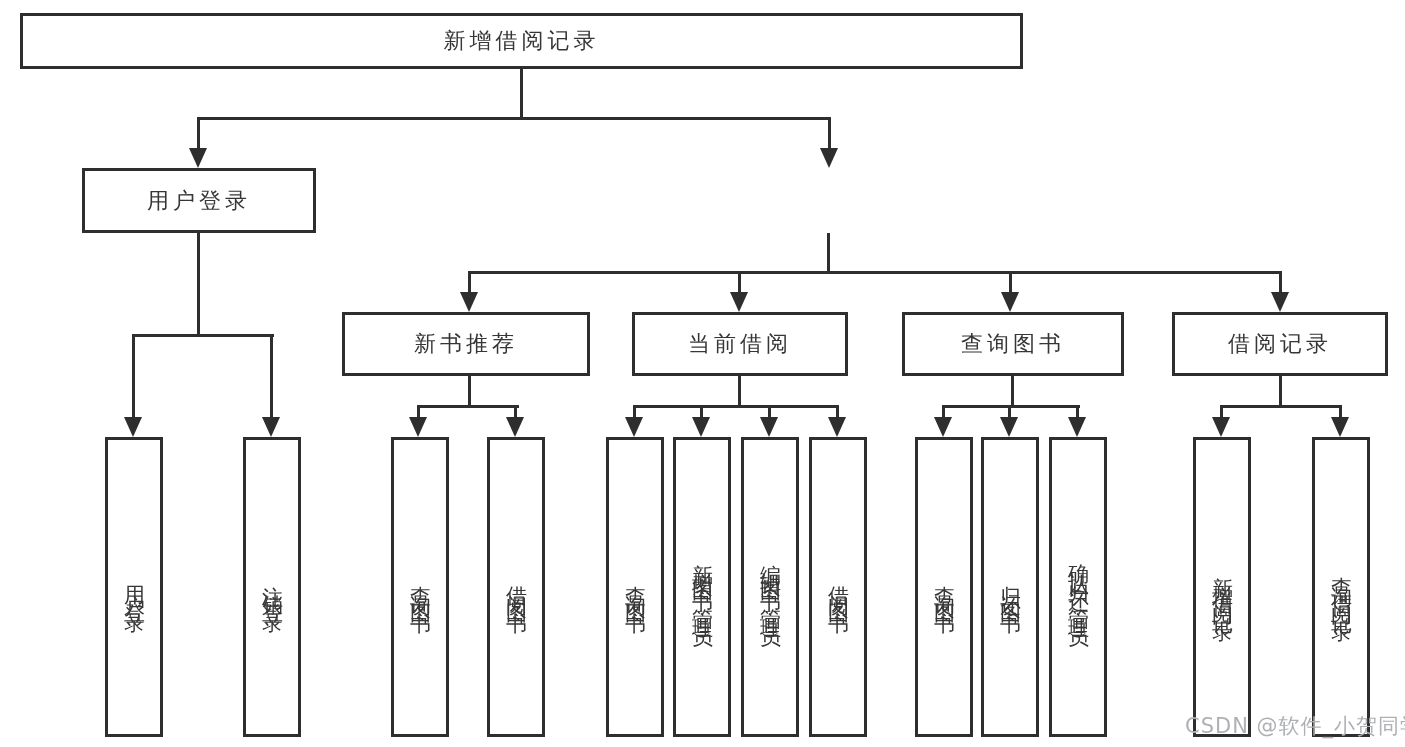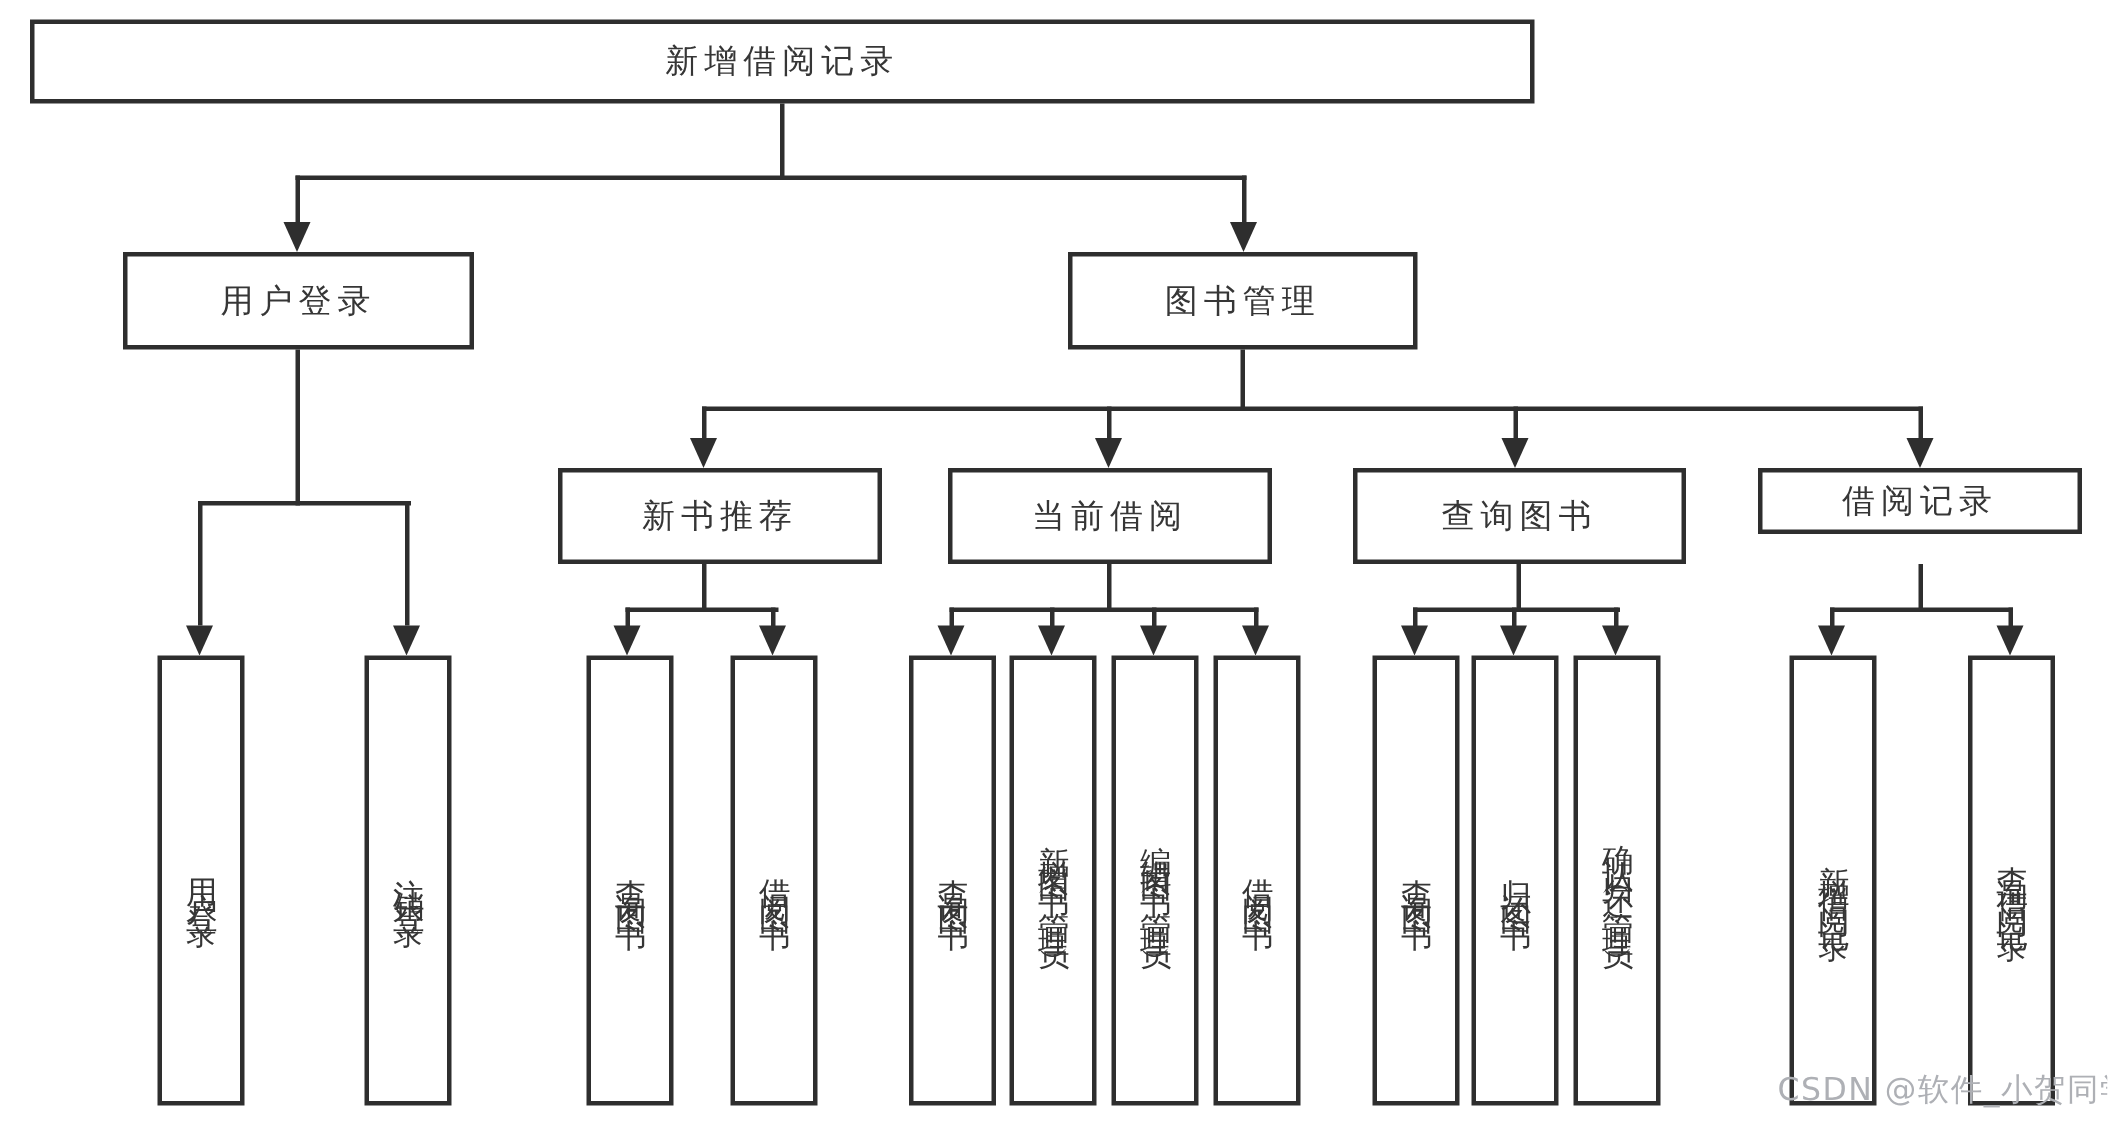--- a/index.html
+++ b/index.html
@@ -39,52 +39,49 @@
   <div class="line" style="left:520px;top:69px;width:3px;height:50px"></div>
   <div class="line" style="left:197px;top:117px;width:634px;height:3px"></div>
   <div class="line" style="left:197px;top:117px;width:3px;height:32px"></div>
   <div class="line" style="left:828px;top:117px;width:3px;height:32px"></div>
   <div class="arrow" style="left:189px;top:148px"></div>
   <div class="arrow" style="left:820px;top:148px"></div>
 
   <div class="box hbox" style="left:82px;top:168px;width:234px;height:65px">
     <span>用户登录</span>
   </div>
-  <div class="box hbox" style="left:712px;top:168px;width:233px;height:65px">
-    <span>图书管理</span>
-  </div>
 
   <div class="line" style="left:197px;top:233px;width:3px;height:104px"></div>
   <div class="line" style="left:132px;top:334px;width:142px;height:3px"></div>
   <div class="line" style="left:132px;top:334px;width:3px;height:83px"></div>
   <div class="line" style="left:270px;top:334px;width:3px;height:83px"></div>
   <div class="arrow" style="left:124px;top:417px"></div>
   <div class="arrow" style="left:262px;top:417px"></div>
 
   <div class="line" style="left:827px;top:233px;width:3px;height:41px"></div>
   <div class="line" style="left:468px;top:271px;width:814px;height:3px"></div>
   <div class="line" style="left:468px;top:271px;width:3px;height:21px"></div>
   <div class="line" style="left:738px;top:271px;width:3px;height:21px"></div>
   <div class="line" style="left:1009px;top:271px;width:3px;height:21px"></div>
   <div class="line" style="left:1279px;top:271px;width:3px;height:21px"></div>
   <div class="arrow" style="left:460px;top:292px"></div>
   <div class="arrow" style="left:730px;top:292px"></div>
   <div class="arrow" style="left:1001px;top:292px"></div>
   <div class="arrow" style="left:1271px;top:292px"></div>
 
-  <div class="box hbox" style="left:372px;top:312px;width:216px;height:64px">
+  <div class="box hbox" style="left:342px;top:312px;width:248px;height:64px">
     <span>新书推荐</span>
   </div>
   <div class="box hbox" style="left:632px;top:312px;width:216px;height:64px">
     <span>当前借阅</span>
   </div>
   <div class="box hbox" style="left:902px;top:312px;width:222px;height:64px">
     <span>查询图书</span>
   </div>
-  <div class="box hbox" style="left:1172px;top:312px;width:216px;height:44px">
+  <div class="box hbox" style="left:1172px;top:312px;width:216px;height:64px">
     <span>借阅记录</span>
   </div>
 
   <div class="line" style="left:468px;top:376px;width:3px;height:32px"></div>
   <div class="line" style="left:417px;top:405px;width:102px;height:3px"></div>
   <div class="line" style="left:417px;top:405px;width:3px;height:13px"></div>
   <div class="line" style="left:514px;top:405px;width:3px;height:13px"></div>
   <div class="arrow" style="left:409px;top:417px"></div>
   <div class="arrow" style="left:506px;top:417px"></div>
 

